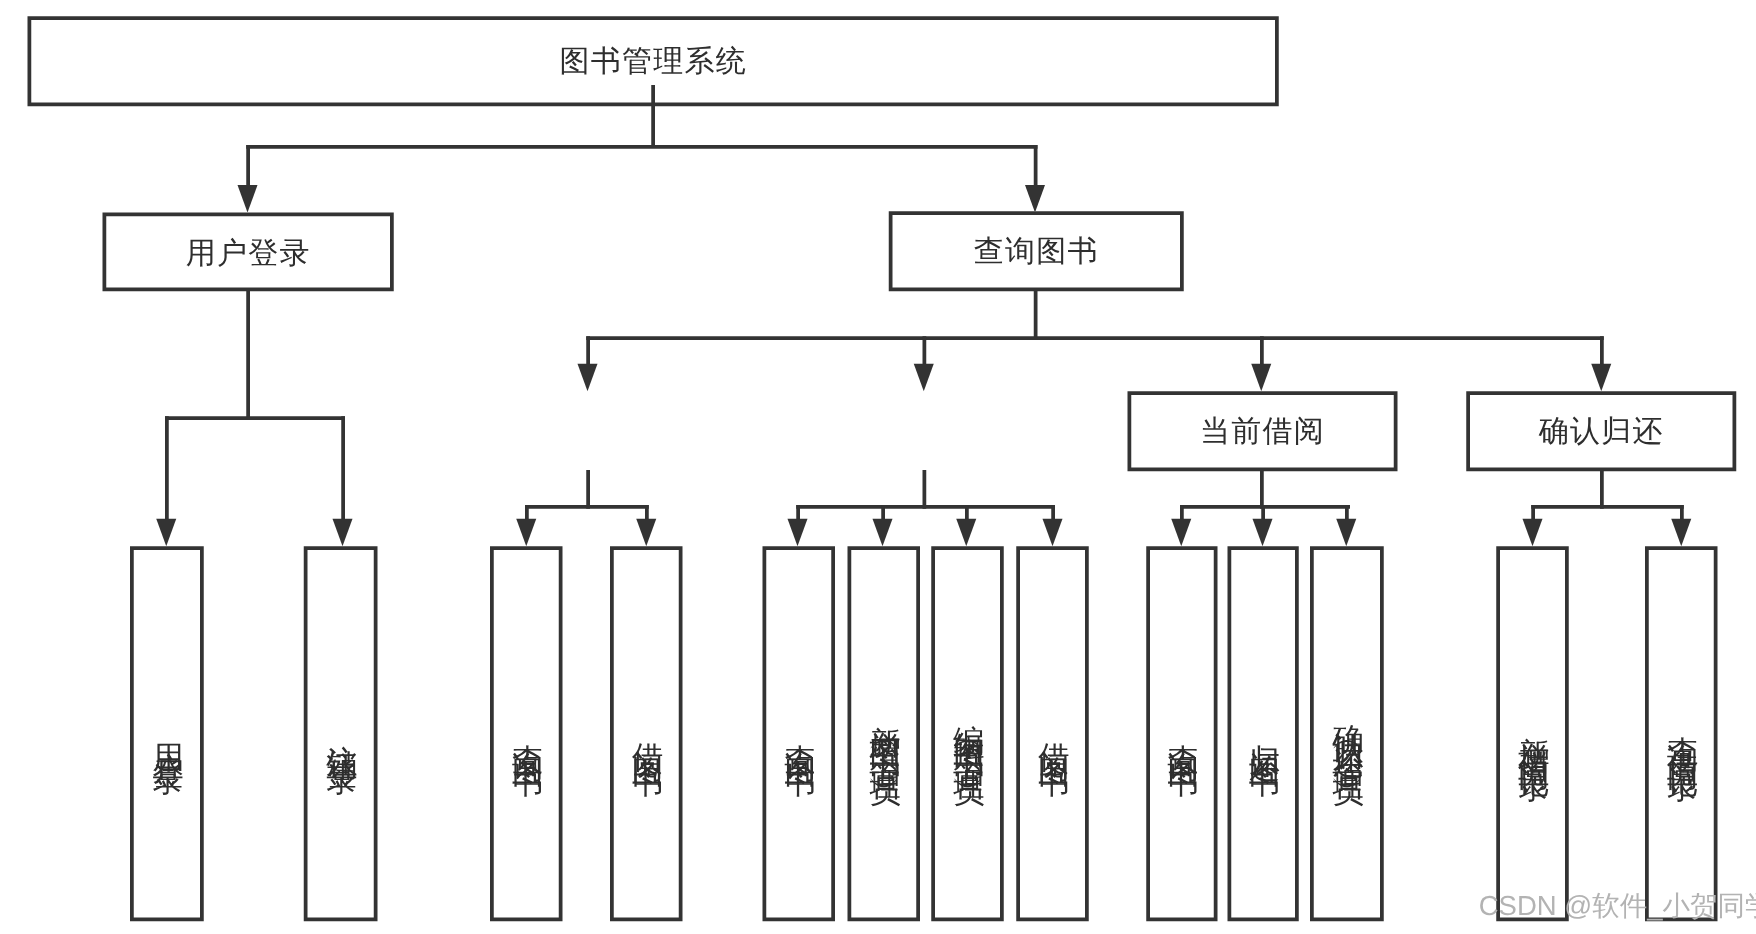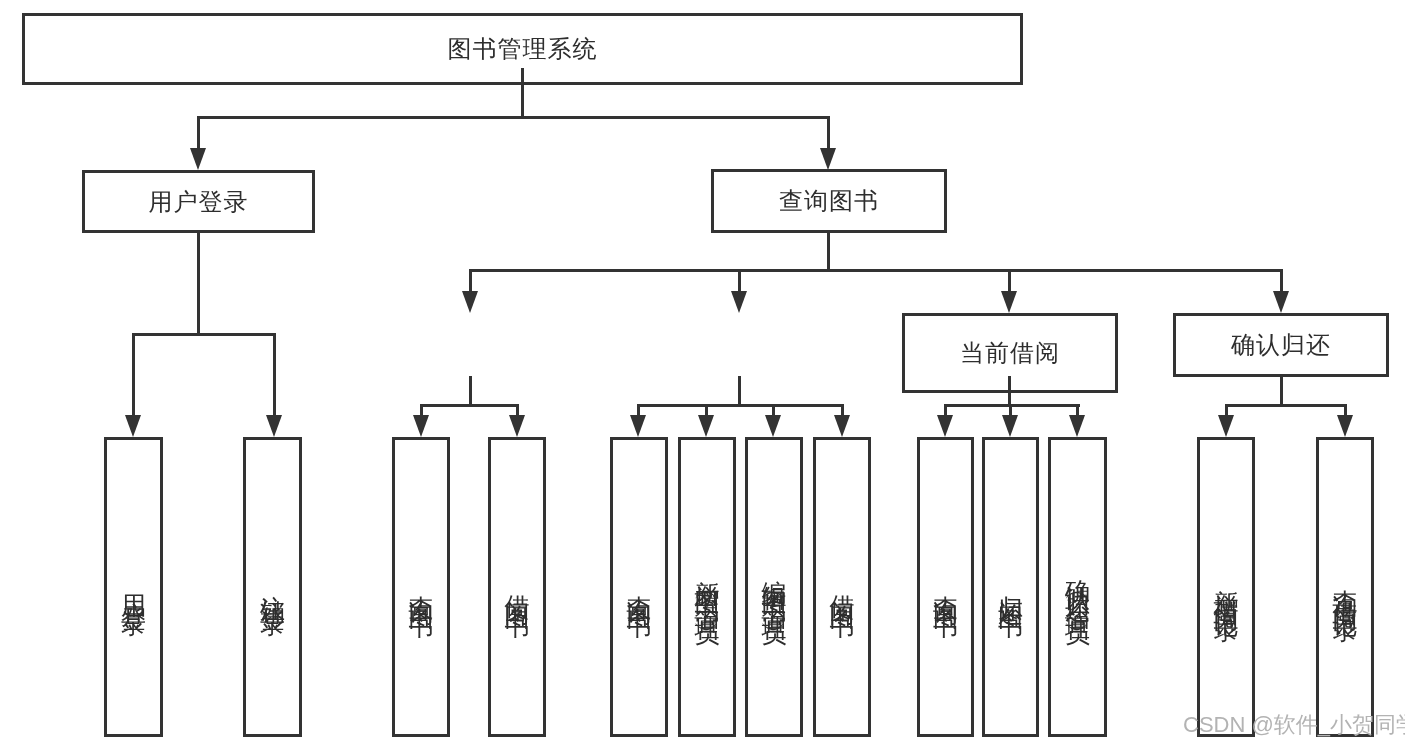--- a/index.html
+++ b/index.html
@@ -98,21 +98,21 @@
   <div class="hline" style="left:469px; top:269px; width:814px;"></div>
   <div class="vline" style="left:469px; top:269px; height:26px;"></div>
   <div class="arrow" style="left:462px; top:291px;"></div>
   <div class="vline" style="left:738px; top:269px; height:26px;"></div>
   <div class="arrow" style="left:731px; top:291px;"></div>
   <div class="vline" style="left:1008px; top:269px; height:26px;"></div>
   <div class="arrow" style="left:1001px; top:291px;"></div>
   <div class="vline" style="left:1280px; top:269px; height:26px;"></div>
   <div class="arrow" style="left:1273px; top:291px;"></div>
 
-  <div class="box" style="left:902px; top:313px; width:216px; height:80px;">
+  <div class="box" style="left:902px; top:313px; width:216px; height:64px;">
     <span>当前借阅</span>
   </div>
   <div class="box" style="left:1173px; top:313px; width:216px; height:64px;">
     <span>确认归还</span>
   </div>
 
   <div class="vline" style="left:469px; top:376px; height:31px;"></div>
   <div class="hline" style="left:420px; top:404px; width:99px;"></div>
   <div class="vline" style="left:420px; top:404px; height:15px;"></div>
   <div class="arrow" style="left:413px; top:415px;"></div>

